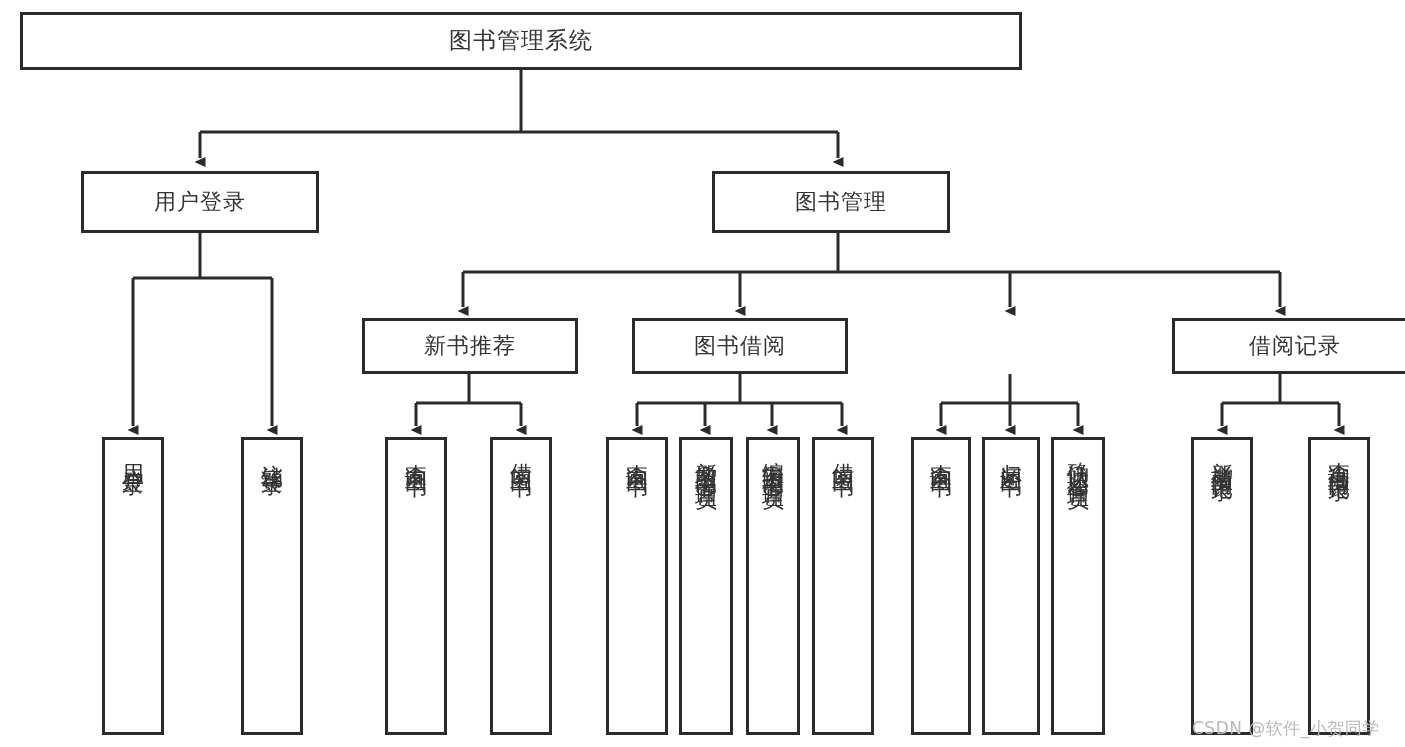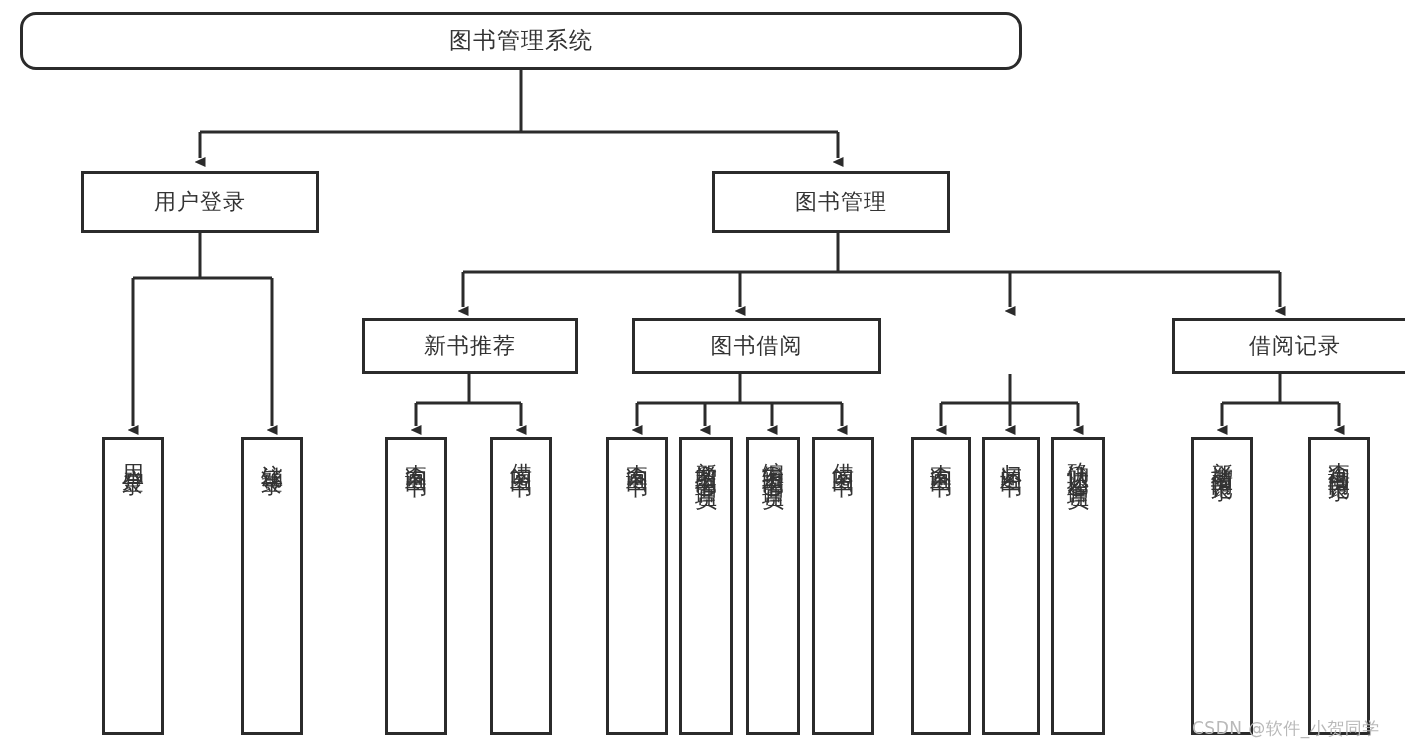--- a/index.html
+++ b/index.html
@@ -127,37 +127,37 @@
       <path d="M1010,403 L1010,426" marker-end="url(#arw)"></path>
       <path d="M1078,403 L1078,426" marker-end="url(#arw)"></path>
 
       <path d="M1280,374 L1280,403"></path>
       <path d="M1222,403 L1339,403"></path>
       <path d="M1222,403 L1222,426" marker-end="url(#arw)"></path>
       <path d="M1339,403 L1339,426" marker-end="url(#arw)"></path>
     </g>
   </svg>
 
-  <div class="node horiz title" style="left:20px; top:12px; width:1002px; height:58px;border-radius:16px;">
+  <div class="node horiz title" style="left:20px; top:12px; width:1002px; height:58px;">
     <span class="label">图书管理系统</span>
   </div>
 
   <div class="node horiz" style="left:81px; top:171px; width:238px; height:62px;">
     <span class="label">用户登录</span>
   </div>
 
   <div class="node horiz" style="left:712px; top:171px; width:238px; height:62px;padding-left:20px;">
     <span class="label">图书管理</span>
   </div>
 
   <div class="node horiz" style="left:362px; top:318px; width:216px; height:56px;justify-content:center;">
     <span class="label">新书推荐</span>
   </div>
 
-  <div class="node horiz" style="left:632px; top:318px; width:249px; height:56px;">
+  <div class="node horiz" style="left:632px; top:318px; width:216px; height:56px;">
     <span class="label">图书借阅</span>
   </div>
 
 
   <div class="node horiz" style="left:1172px; top:318px; width:246px; height:56px;">
     <span class="label">借阅记录</span>
   </div>
 
   <div class="node vert" style="left:102px; top:437px; width:62px; height:298px;">
     <span class="label">用户登录</span>

